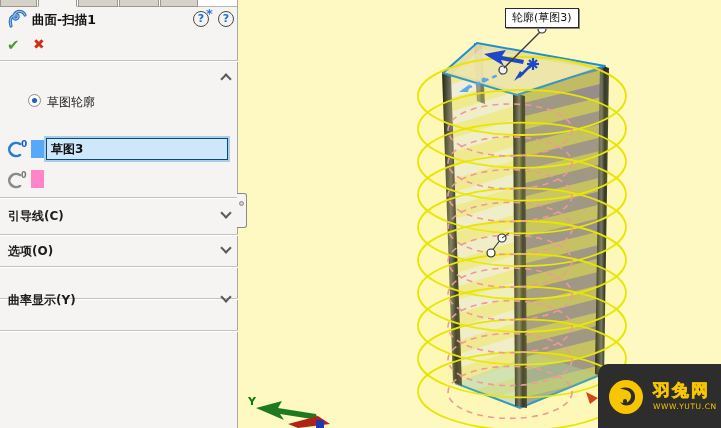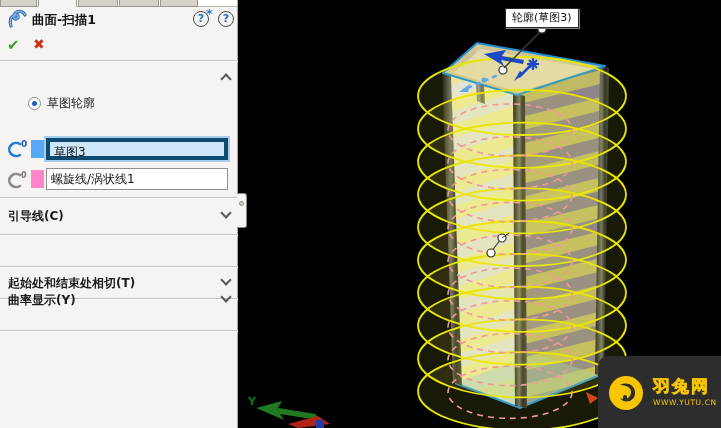--- a/index.html
+++ b/index.html
@@ -1,17 +1,17 @@
 <!DOCTYPE html>
 <html><head>
 <meta charset="utf-8">
 <style>
   * { margin:0; padding:0; box-sizing:border-box; }
   body { font-family:"DejaVu Sans", sans-serif; }
-  .app { position:relative; width:721px; height:428px; overflow:hidden; background:#000000; }
+  .app { position:relative; width:721px; height:428px; overflow:hidden; background:#fef9c3; }
 
   
   .panel { position:absolute; left:0; top:0; width:238px; height:428px;
            background:#f5f4f2; border-right:1px solid #a8a8a8; font-size:12px; color:#222; }
   .tabstrip { position:relative; height:7px; background:#fff; border-bottom:1px solid #b9b6ae; }
   .tabstrip .tab { position:absolute; top:0; height:7px; background:#d6d2ca; border:1px solid #9a978f; border-top:none; }
   .tabstrip .tab.active { background:#f5f4f2; border-bottom:1px solid #f5f4f2; }
 
   .title-row { position:absolute; left:0; top:10px; width:238px; height:22px; }
   .sweep-icon { position:absolute; left:7px; top:-2px; }
@@ -29,53 +29,53 @@
   .divider { position:absolute; left:0; width:238px; height:2px;
              border-top:1px solid #c4c2be; border-bottom:1px solid #ffffff; }
 
   .sec-head { position:absolute; left:0; width:238px; height:20px; font-weight:bold; color:#1c1c1c; }
   .sec-head .lbl { position:absolute; left:8px; top:2px; }
   .chev { position:absolute; left:222px; width:8px; height:8px;
           border-right:2px solid #5a5a5a; border-bottom:2px solid #5a5a5a; }
   .chev.down { transform:rotate(45deg); top:3px; }
   .chev.up   { transform:rotate(225deg); top:7px; }
 
-  .radio-row { position:absolute; left:28px; height:18px; display:flex; align-items:center; gap:6px; }
+  .radio-row { position:absolute; left:28px; height:18px; display:flex; gap:6px; }
   .radio { width:13px; height:13px; border-radius:50%; border:1px solid #8a8a8a; background:#fff;
            display:inline-block; position:relative; flex:0 0 auto; }
   .radio.sel::after { content:""; position:absolute; left:3px; top:3px; width:5px; height:5px;
                       border-radius:50%; background:#1d5fbf; }
 
   .field-row { position:absolute; left:0; width:238px; height:24px; }
   .fld-icon { position:absolute; left:4px; top:1px; }
   .swatch { position:absolute; left:31px; top:2px; width:13px; height:18px; }
   .swatch.blue { background:#55a9f7; }
   .swatch.pink { background:#ff85c8; }
   .sel-field { position:absolute; left:46px; top:0; width:182px; height:22px; line-height:20px;
                padding-left:4px; font-size:12px; color:#111; }
-  .sel-field.active { background:#cfe7fb; border:4px solid #0c4a6e; box-shadow:0 0 0 2px #aacdec; }
+  .sel-field.active { background:#cfe7fb; border:1px solid #0c4a6e; box-shadow:0 0 0 2px #aacdec;font-weight:bold; }
   .sel-field.normal { background:#ffffff; border:1px solid #8f8f8f; }
 
   .splitter-tab { position:absolute; left:237px; top:193px; width:10px; height:35px;
                   background:#f5f4f2; border:1px solid #888; border-left:none; border-radius:0 3px 3px 0; }
   .splitter-tab .grip { position:absolute; left:2px; top:7px; width:5px; height:5px; border-radius:50%;
                         background:#cfcdc8; border:1px solid #8f8d88; }
 
   
   .viewport { position:absolute; left:238px; top:0; width:483px; height:428px; }
   .callout { position:absolute; background:#ffffff; border:1px solid #2a2a2a; color:#111;
              font-size:11px; line-height:13px; padding:2px 6px 3px; white-space:nowrap;
              box-shadow:1px 1px 0 #888;text-align:right; }
   .co-profile { left:267px; top:8px; }
   .co-path { left:124px; top:241px; }
 
   .triad-y { position:absolute; left:10px; top:395px; color:#0a7a0a; font-size:11px; font-weight:bold; }
 
   
-  .watermark { position:absolute; right:0; bottom:0; width:123px; height:72px; background:#2d2d2d;
+  .watermark { position:absolute; right:0; bottom:0; width:123px; height:64px; background:#2d2d2d;
                border-radius:10px 0 0 0; display:flex; align-items:center; padding-left:8px; gap:7px; }
   .wm-text { display:flex; flex-direction:column; line-height:1; }
   .wm-brand { color:#f7c600; font-size:17px; font-weight:bold; letter-spacing:2px;
               -webkit-text-stroke:0.6px #f7c600; }
   .wm-url { color:#f7c600; font-size:7.5px; letter-spacing:0.6px; margin-top:4px; }
 </style>
 </head>
 <body>
 
 <div class="app">
@@ -131,37 +131,36 @@
     </div>
 
     <div class="field-row" style="top:168px">
       <span class="fld-icon">
         <svg width="24" height="22" viewBox="0 0 24 22">
           <path d="M16,17 A7,6.5 0 1 1 16,6" fill="none" stroke="#8a8a8a" stroke-width="2.6" stroke-linecap="round"></path>
           <text x="17" y="9" font-size="8" font-weight="bold" fill="#777">0</text>
         </svg>
       </span>
       <span class="swatch pink"></span>
-      <div class="sel-field normal">螺旋线/涡状线1</div>
     </div>
 
     <div class="divider" style="top:197px"></div>
 
     <div class="sec-head" style="top:206px">
       <span class="lbl">引导线(C)</span>
       <span class="chev down"></span>
     </div>
     <div class="divider" style="top:234px"></div>
 
+    <div class="sec-head" style="top:241px">
+      <span class="lbl">选项(O)</span>
+      <span class="chev down"></span>
+    </div>
     <div class="divider" style="top:266px"></div>
 
-    <div class="sec-head" style="top:273px">
-      <span class="lbl">起始处和结束处相切(T)</span>
-      <span class="chev down"></span>
-    </div>
     <div class="divider" style="top:298px"></div>
 
     <div class="sec-head" style="top:290px">
       <span class="lbl">曲率显示(Y)</span>
       <span class="chev down"></span>
     </div>
     <div class="divider" style="top:330px"></div>
   </div>
 
   <div class="splitter-tab">

